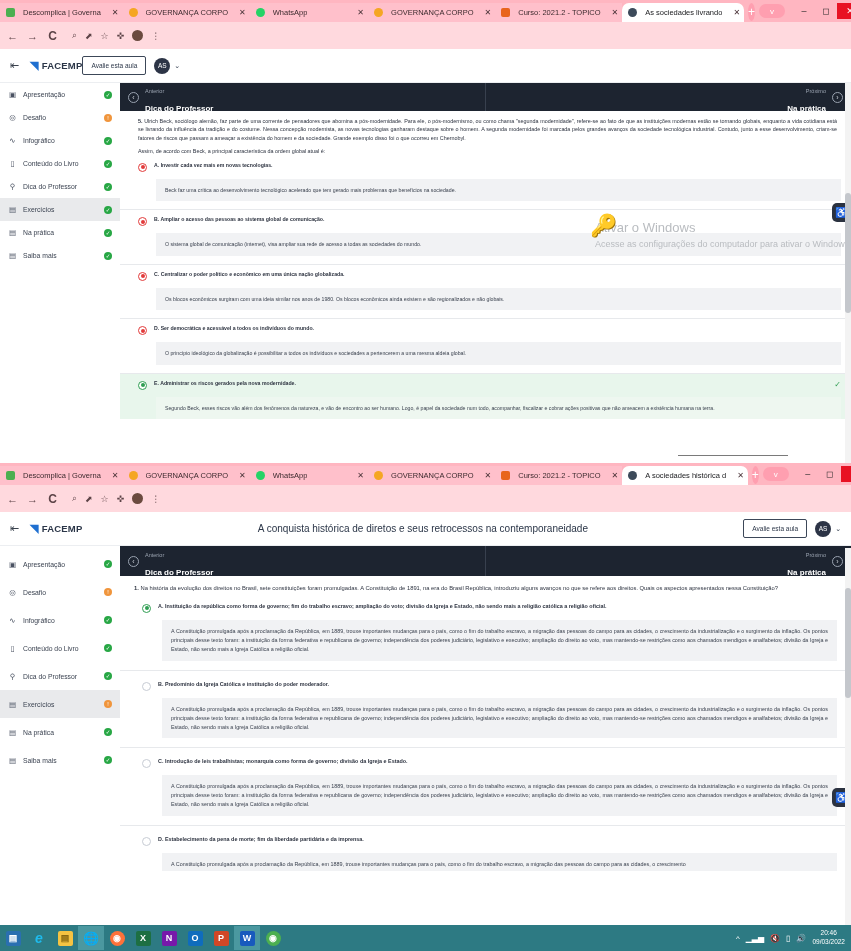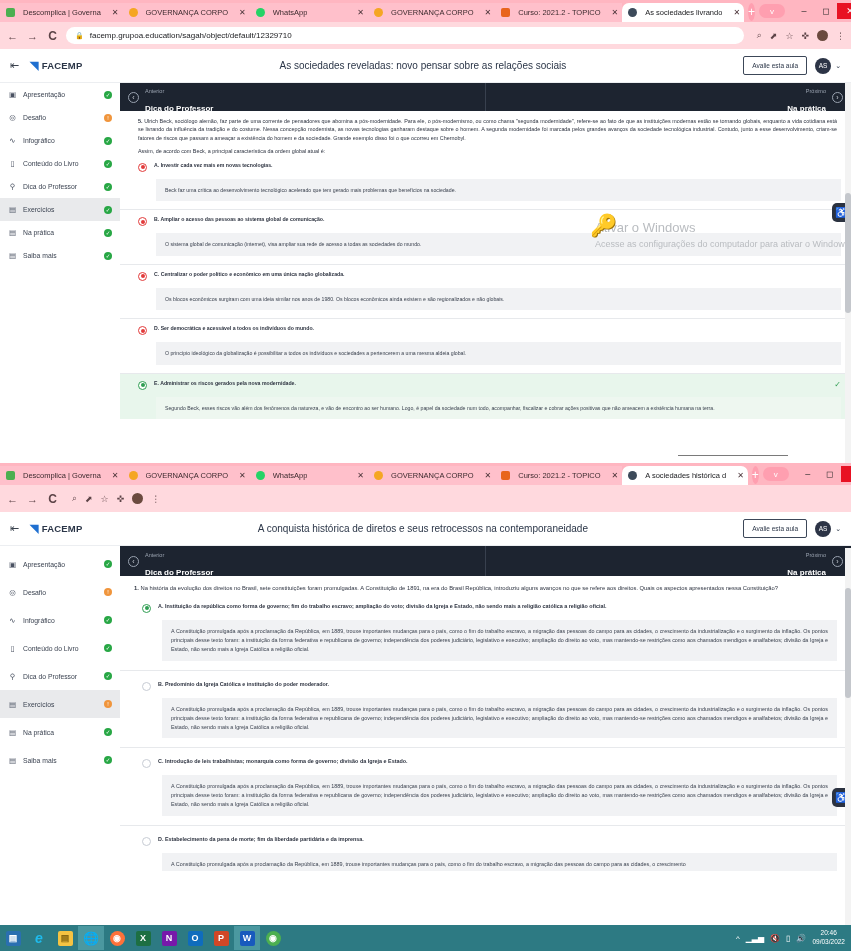--- a/index.html
+++ b/index.html
@@ -158,41 +158,36 @@
       <div class="wbtn">–</div>
       <div class="wbtn">◻</div>
       <div class="wbtn close">✕</div>
     </div>
   </div>
 
   <div class="omnibar">
     <span class="navico">←</span>
     <span class="navico">→</span>
     <span class="navico reload">C</span>
-    <div class="urlbox">
-      <span class="lock">🔒</span>
-      <span>facemp.grupoa.education/sagah/object/default/12329710</span>
-    </div>
     <div class="omniright">
       <span>⌕</span>
       <span>⬈</span>
       <span>☆</span>
       <span>✜</span>
       <span class="profpic"></span>
       <span>⋮</span>
     </div>
   </div>
 
   <div class="apphead">
     <span class="backarr">⇤</span>
     <span class="brand">
       <span class="brandmark">◥</span>
       <span>FACEMP</span>
     </span>
-    <span class="apptitle">As sociedades reveladas: novo pensar sobre as relações sociais</span>
     <button class="rateBtn">Avalie esta aula</button>
     <span class="avatar">AS</span>
     <span class="avcaret">⌄</span>
   </div>
 
   <div class="appbody">
     <div class="sidebar">
       <div class="sbitem">
         <span class="sbicon">▣</span>
         <span class="sblabel">Apresentação</span>

